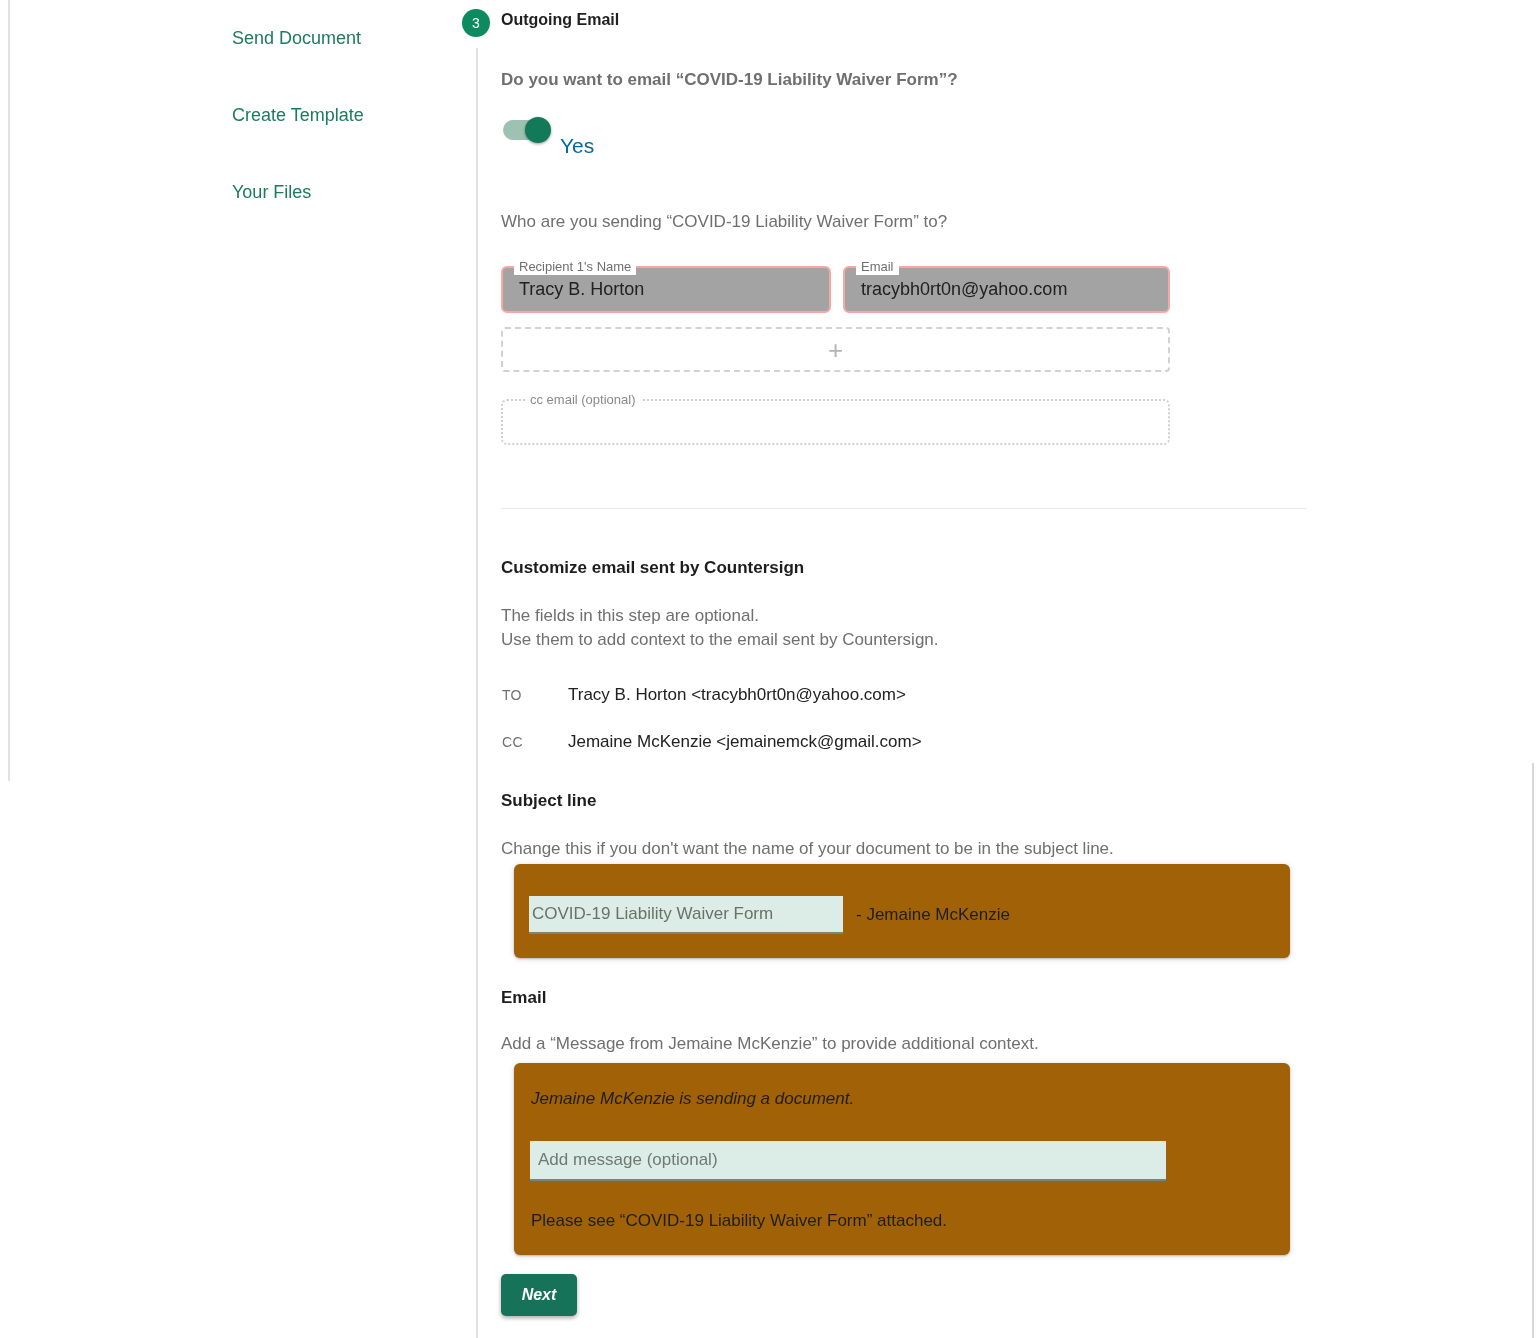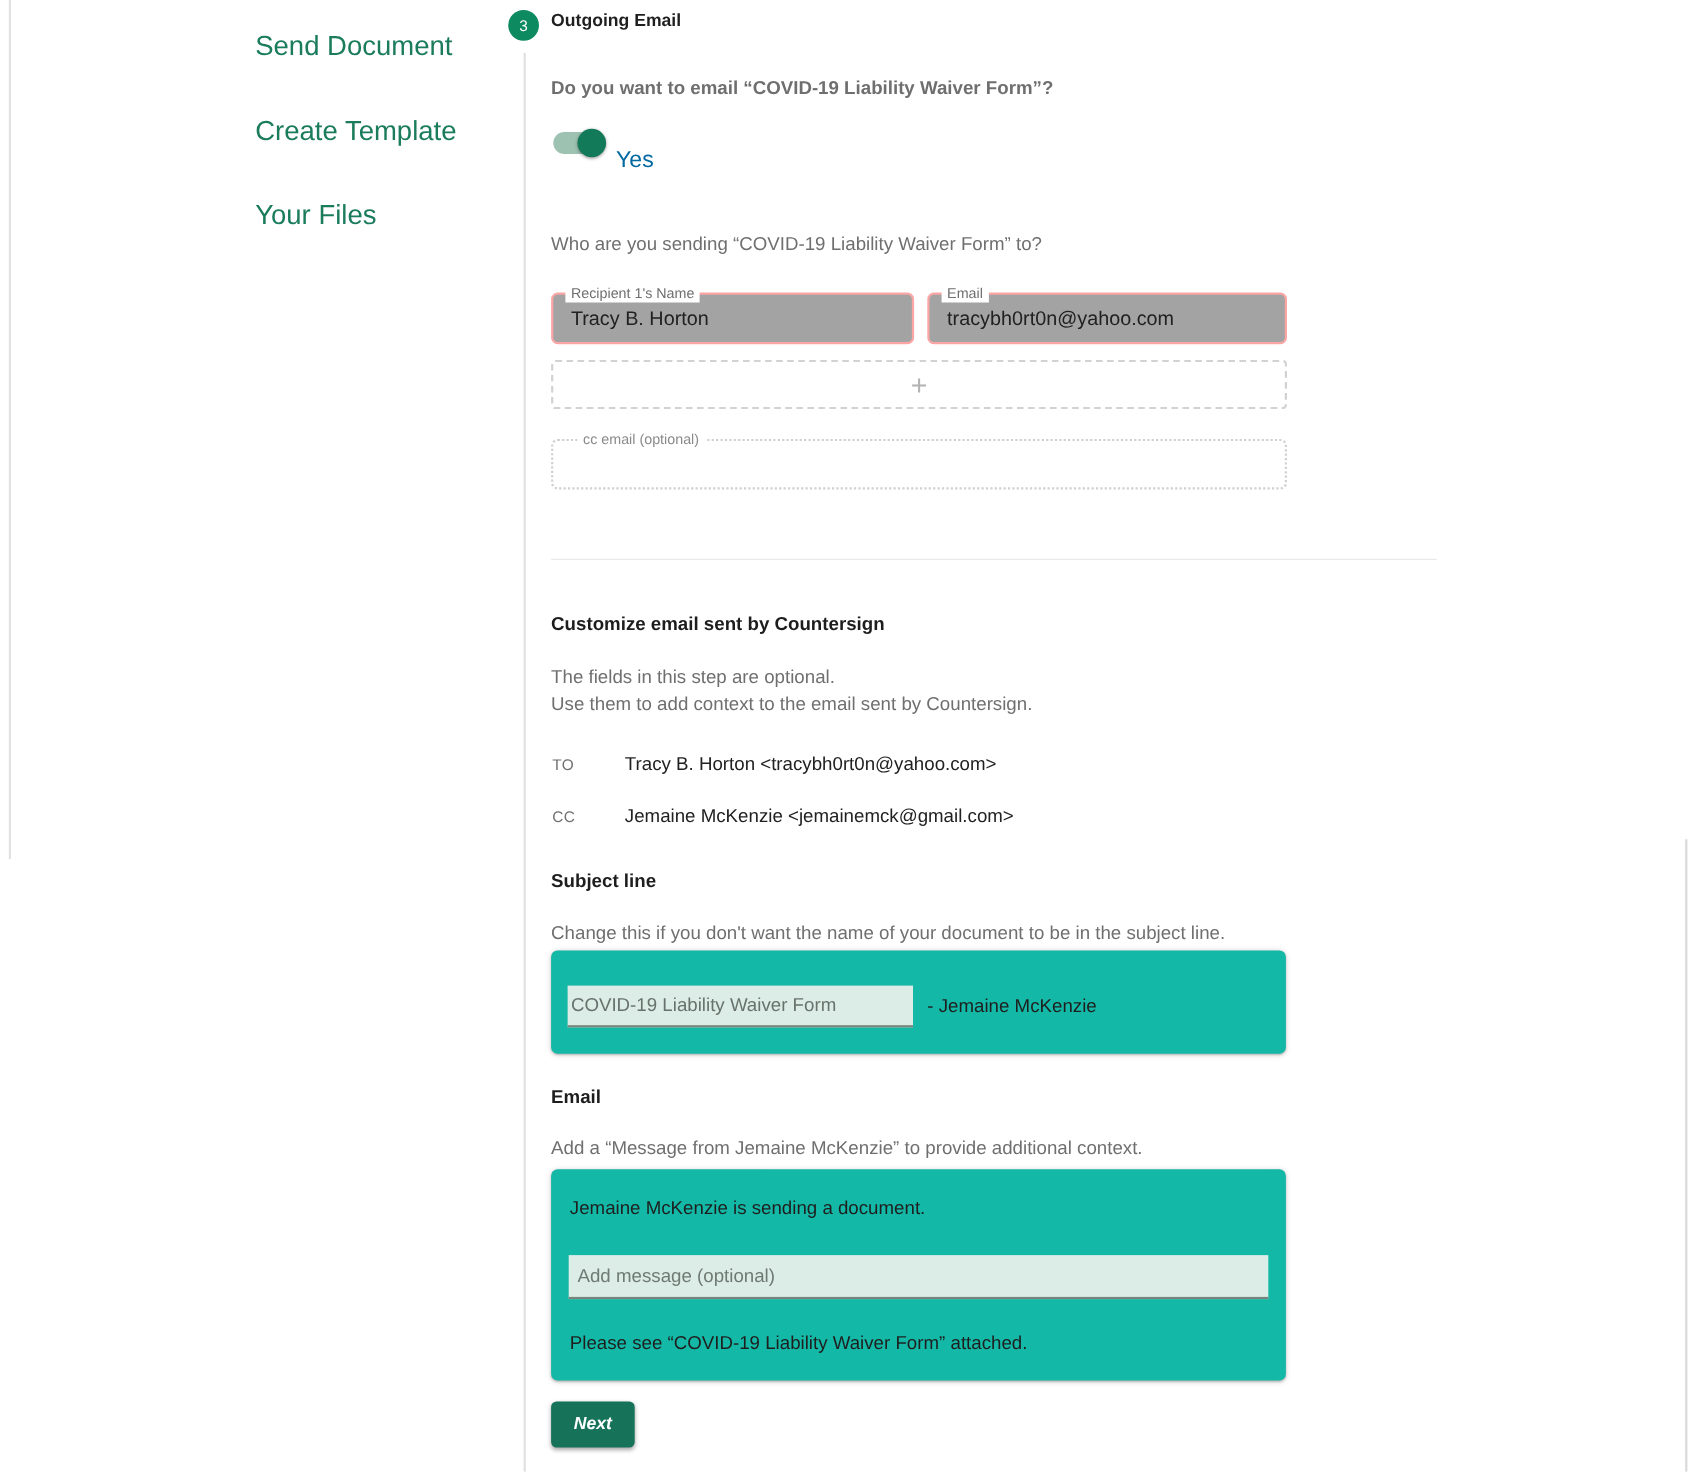--- a/index.html
+++ b/index.html
@@ -5,21 +5,21 @@
   * { margin:0; padding:0; box-sizing:border-box; }
   html,body { width:1536px; height:1338px; background:#ffffff;
     font-family:"Liberation Sans", sans-serif; overflow:hidden; }
   .page { position:relative; width:1536px; height:1338px; background:#fff; }
 
   .edge-line { position:absolute; background:#e2e2e2; }
   #left-edge { left:8px; top:0; width:2px; height:781px; }
   #right-edge { left:1532px; top:763px; width:2px; height:575px; background:#d9d9d9; }
 
   
-  .side-link { position:absolute; left:232px; font-size:25px; color:#1b7c5d; cursor:pointer; }
+  .side-link { position:absolute; left:232px; font-size:18px; color:#1b7c5d; cursor:pointer; }
 
   
   .step-circle { position:absolute; left:462px; top:9px; width:28px; height:28px;
     border-radius:50%; background:#0e8a60; color:#fff; font-size:14px;
     display:flex; align-items:center; justify-content:center; }
   .step-title { position:absolute; left:501px; top:11px; font-size:16px; font-weight:bold; color:#1f1f1f; }
   .step-vline { position:absolute; left:476px; top:48px; width:2px; height:1290px; background:#e0e0e0; }
 
   .question { position:absolute; left:501px; font-size:17px; color:#6f6f6f; }
 
@@ -51,21 +51,21 @@
     font-size:17px; background:transparent; font-family:"Liberation Sans", sans-serif; }
 
   .divider { position:absolute; left:501px; top:508px; width:805px; height:1px; background:#e7e7e7; }
 
   .section-heading { position:absolute; left:501px; font-size:17px; font-weight:bold; color:#1d1d1d; }
   .body-text { position:absolute; left:501px; font-size:17px; color:#6f6f6f; line-height:25px; }
 
   .addr-label { position:absolute; left:502px; font-size:14px; color:#6f6f6f; letter-spacing:.3px; }
   .addr-value { position:absolute; left:568px; font-size:17px; color:#212121; }
 
-  .card { position:absolute; left:501px; width:668px; background:#14b8a6; border-radius:6px;
+  .card { position:absolute; left:514px; width:776px; background:#a16207; border-radius:6px;
     box-shadow:0 1px 2px rgba(0,0,0,.22), 0 1px 6px rgba(0,0,0,.14); }
   #subject-card { top:864px; height:94px; }
   #email-card { top:1063px; height:192px; }
 
   .mint-input { background:#dcece6; border:none; border-bottom:2px solid #78857e;
     outline:none; font-size:17px; color:#68726c; padding:0 8px 0 3px;
     font-family:"Liberation Sans", sans-serif; }
   .mint-input::placeholder { color:#6f7a74; opacity:1; }
 
   #subject-input { position:absolute; left:15px; top:32px; width:314px; height:38px; }
@@ -137,20 +137,20 @@
 
   <div class="card" id="subject-card">
     <input type="text" id="subject-input" class="mint-input" value="COVID-19 Liability Waiver Form" style="">
     <div class="subject-suffix">- Jemaine McKenzie</div>
   </div>
 
   <div class="section-heading" style="top:988px;">Email</div>
   <div class="body-text" style="top:1031px;">Add a “Message from Jemaine McKenzie” to provide additional context.</div>
 
   <div class="card" id="email-card">
-    <div class="card-line" style="top:26px;">Jemaine McKenzie is sending a document.</div>
+    <div class="card-line" style="top:26px;font-style:italic;">Jemaine McKenzie is sending a document.</div>
     <input type="text" id="message-input" class="mint-input" placeholder="Add message (optional)" style="">
     <div class="card-line" style="top:148px;">Please see “COVID-19 Liability Waiver Form” attached.</div>
   </div>
 
   <button class="next-btn">Next</button>
 
 </div>
 
 </body></html>

